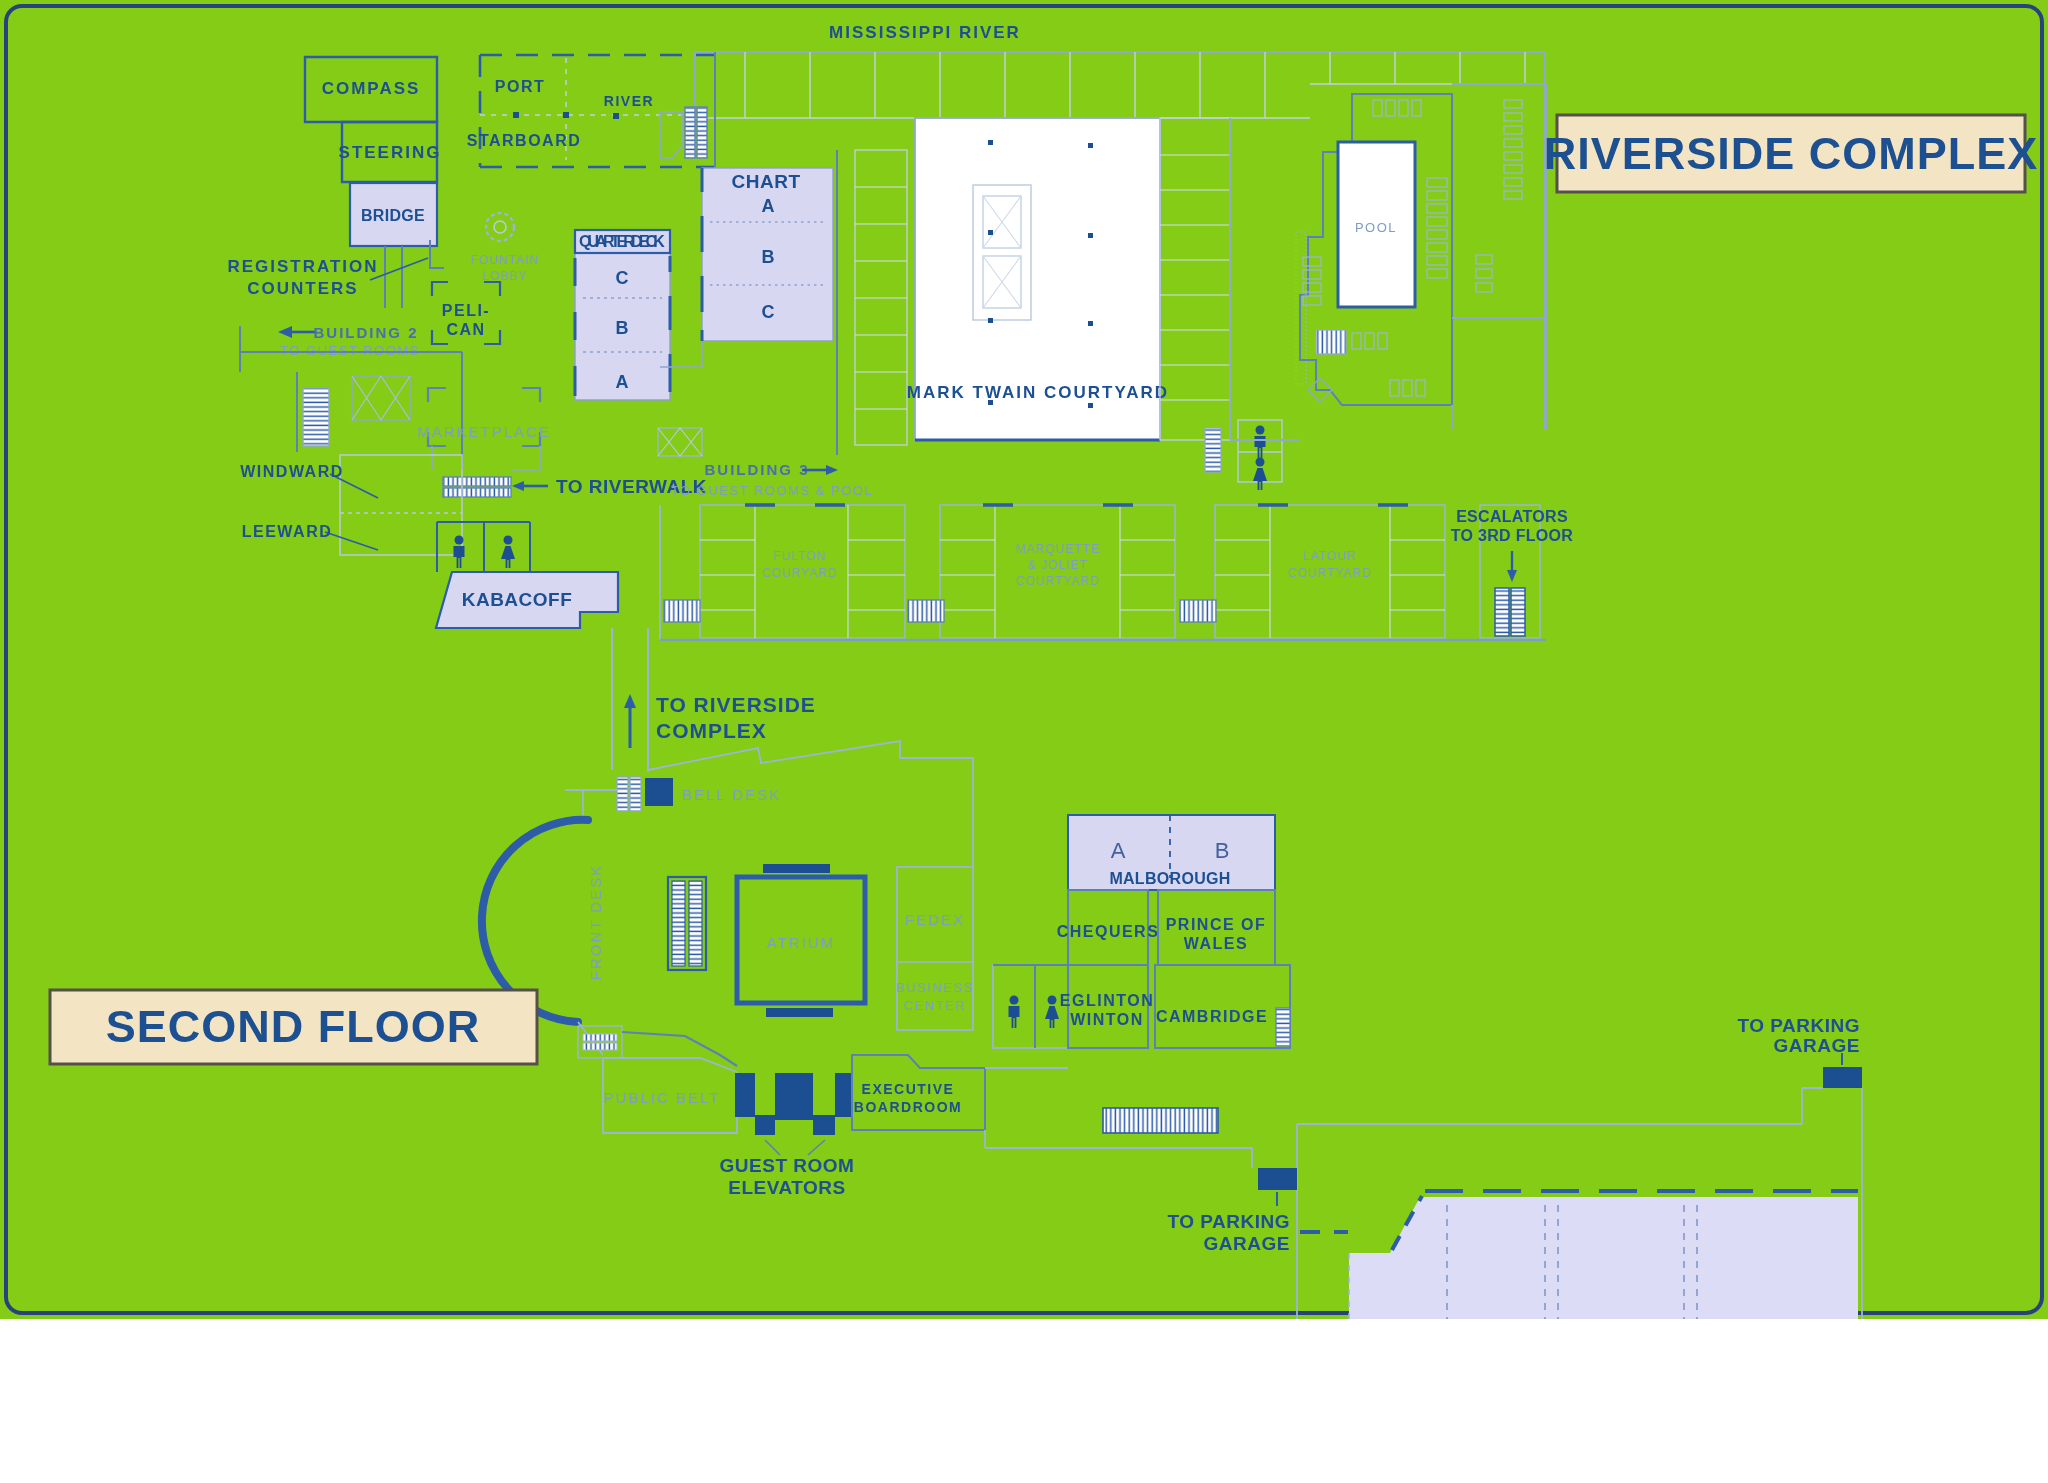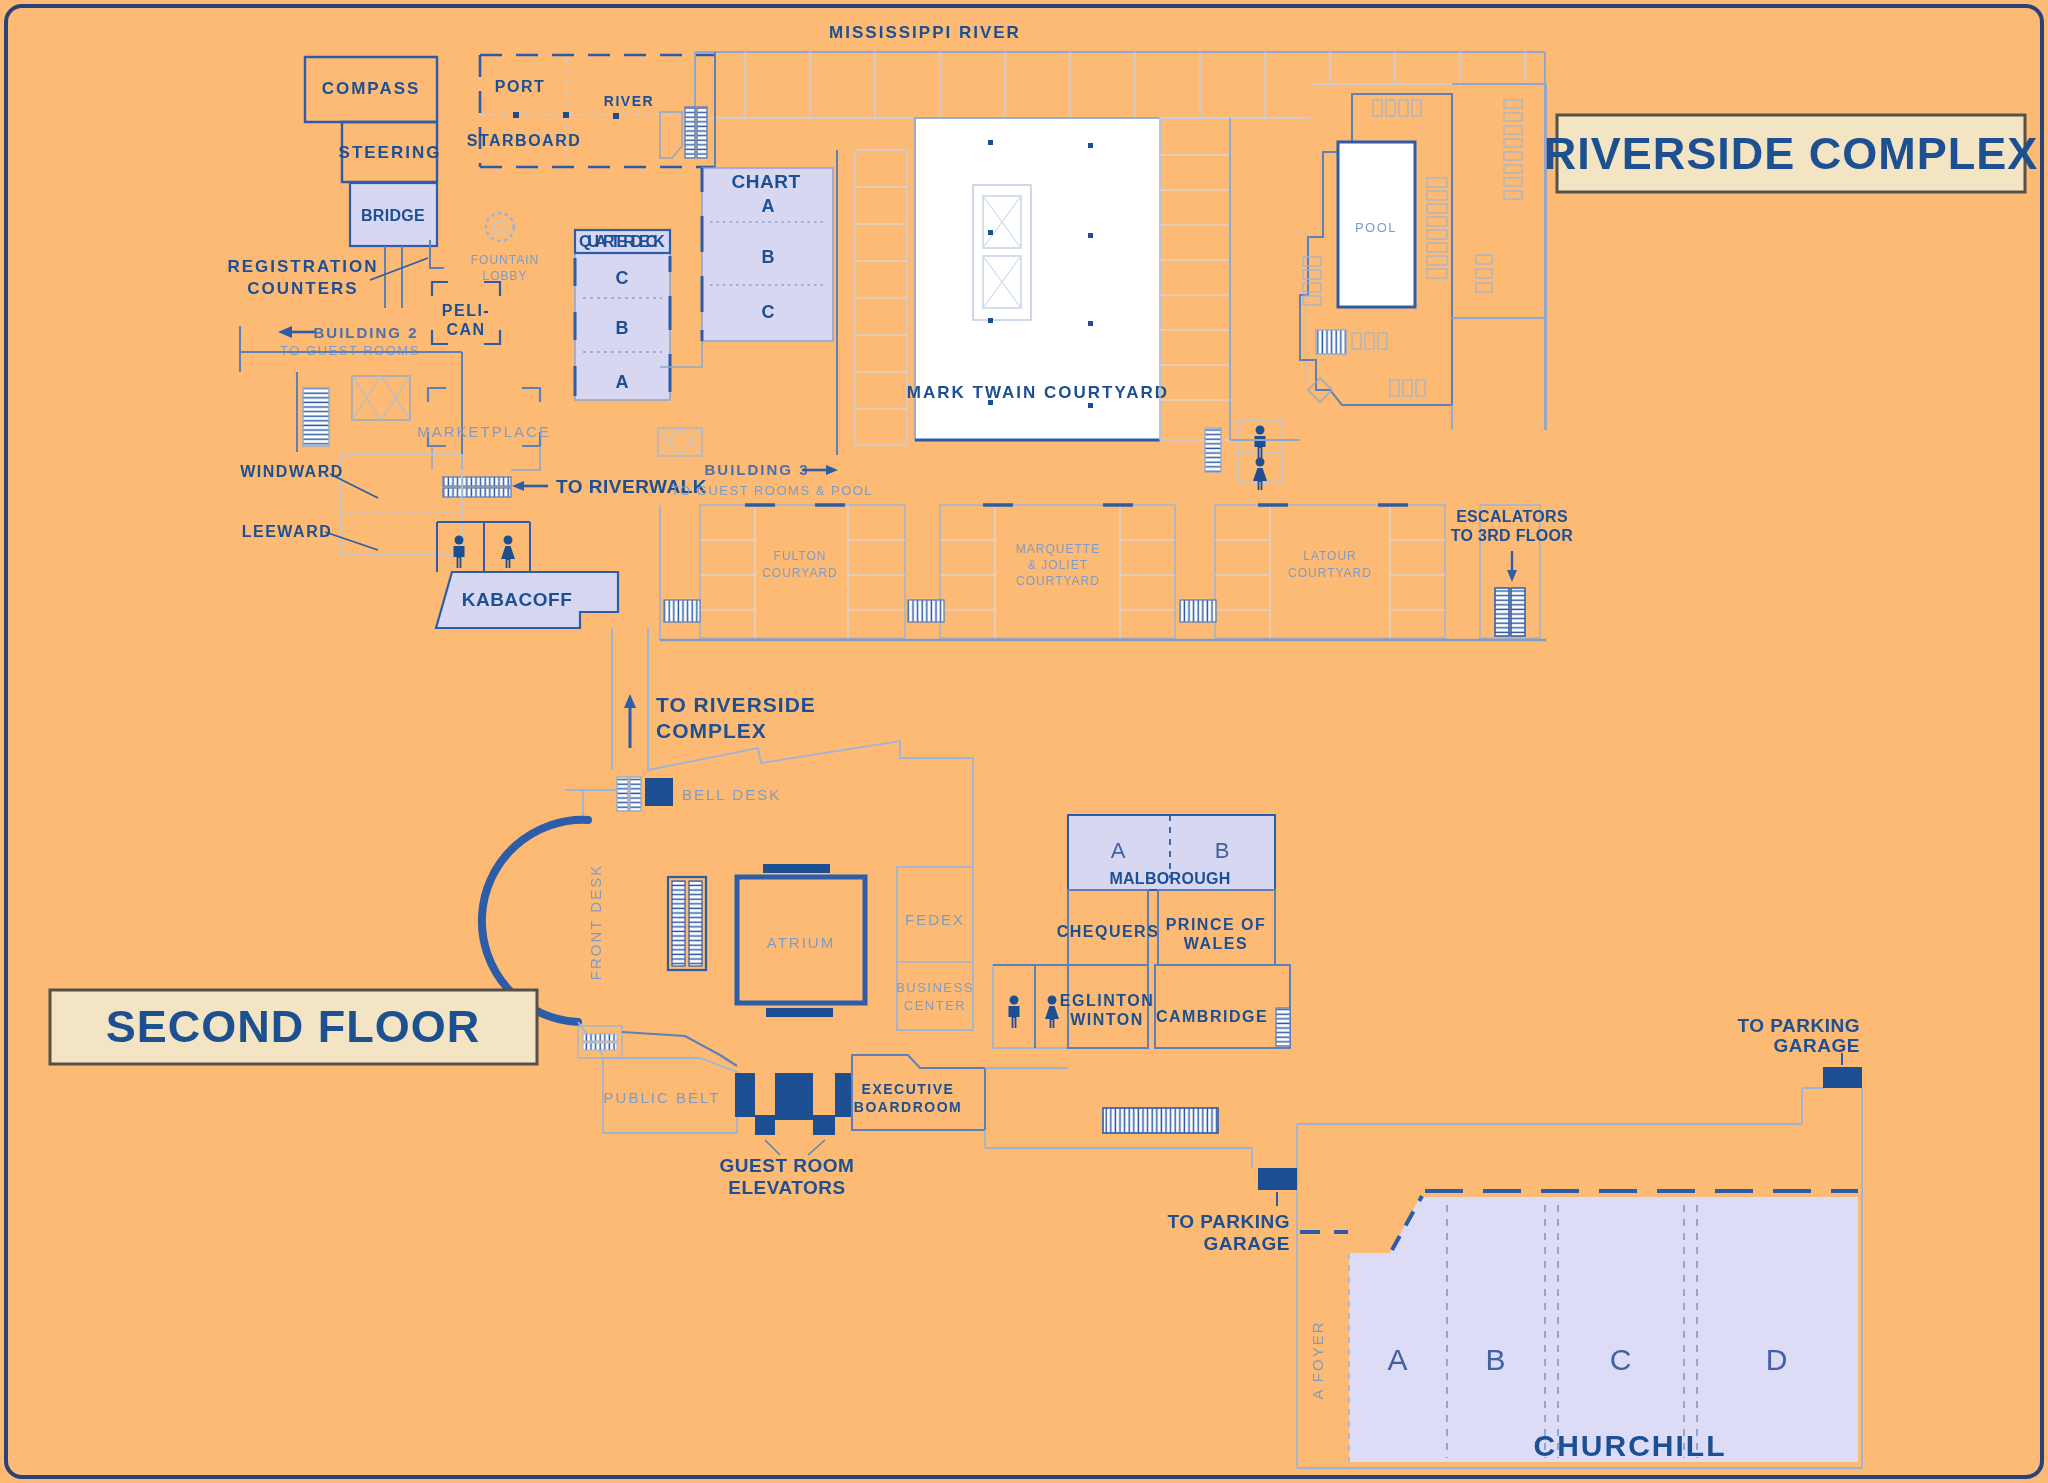--- a/index.html
+++ b/index.html
@@ -1,16 +1,16 @@
 <!DOCTYPE html>
 <html><head>
 <meta charset="utf-8">
 <style>
   html,body{margin:0;padding:0;background:#ffffff;}
-  .stage{position:relative;width:2048px;height:1483px;background:#fdba74;overflow:hidden;
+  .stage{position:relative;width:2048px;height:1319px;background:#84cc16;overflow:hidden;
          font-family:"Liberation Sans", sans-serif;}
   .frame{position:absolute;inset:4px;border:4px solid #27427c;border-radius:18px;}
   svg{position:absolute;left:0;top:0;}
   text{font-family:"Liberation Sans", sans-serif;fill:#1d4f93;}
   .tb{font-weight:700;letter-spacing:2px;font-size:17px;}
   .tb14{font-weight:700;letter-spacing:1.5px;font-size:14px;}
   .tb16{font-weight:700;letter-spacing:1.5px;font-size:16px;}
   .tcond{font-weight:700;letter-spacing:0.5px;font-size:19px;}
   .tcond16{font-weight:700;letter-spacing:0.3px;font-size:16px;}
   .tsteel{fill:#7e9cc6;letter-spacing:2px;font-size:15px;}

